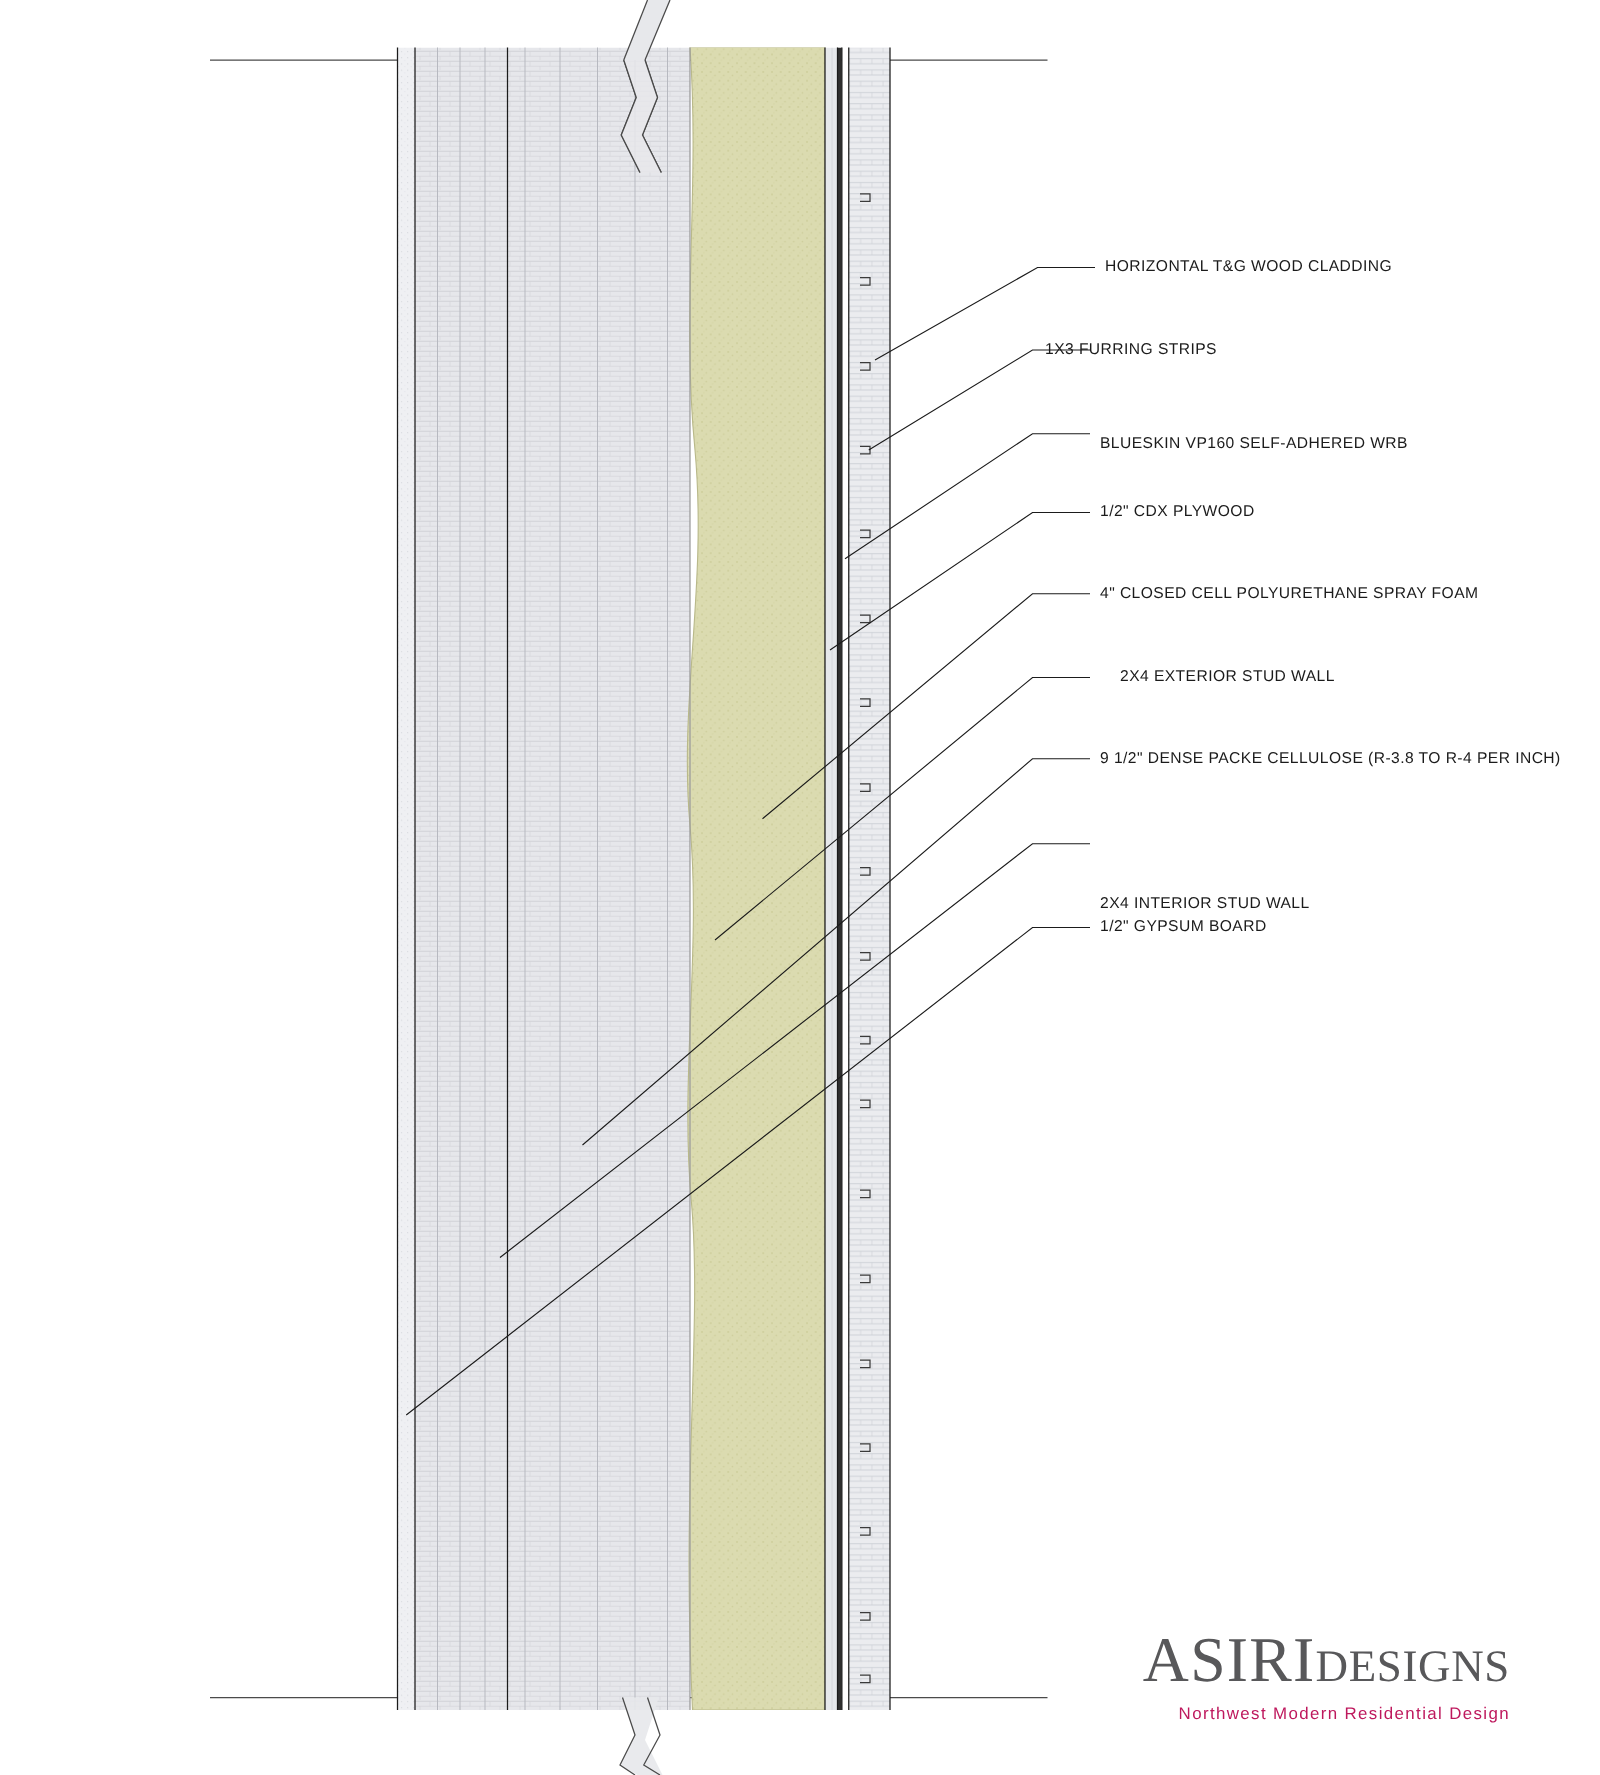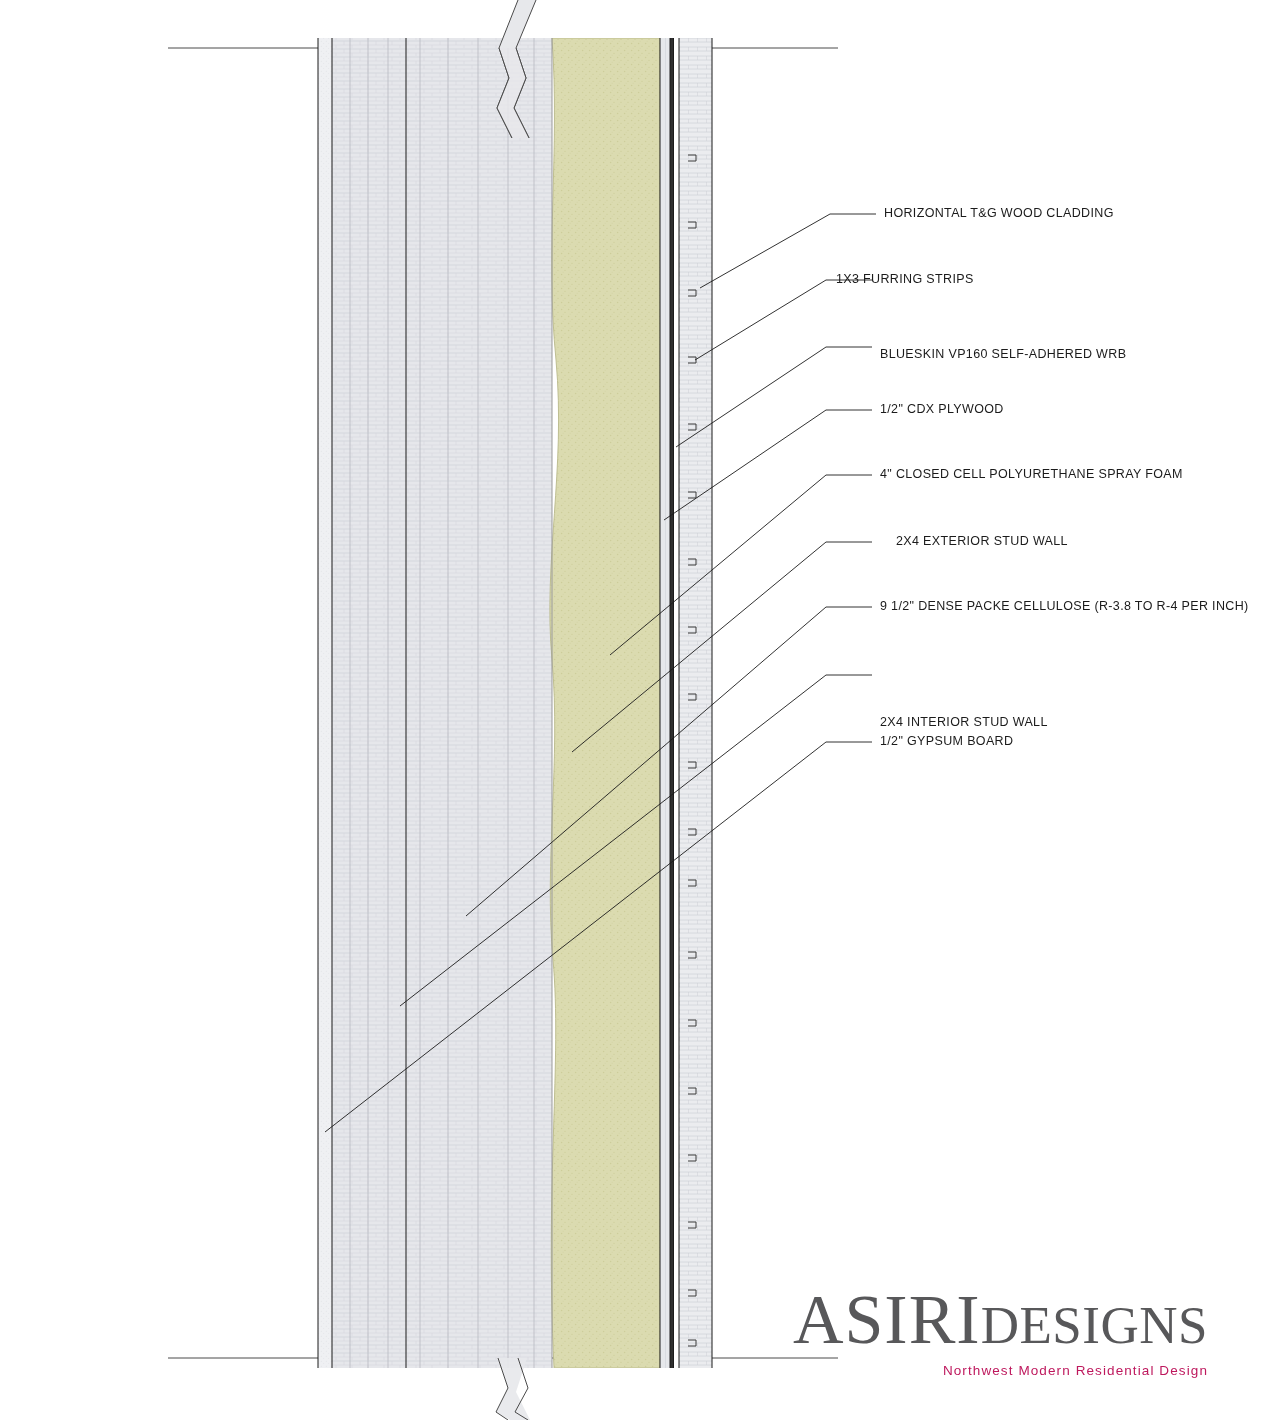--- a/index.html
+++ b/index.html
@@ -41,25 +41,25 @@
     text-align: right;
     color: #6f6f6f;
   }
   #logo-main {
     font-family: "Liberation Serif", serif;
     color: #58585a;
     line-height: 0.95;
     white-space: nowrap;
   }
   #logo-asiri {
-    font-size: 70px;
+    font-size: 51px;
     letter-spacing: 1px;
   }
   #logo-designs {
-    font-size: 53px;
+    font-size: 36px;
     letter-spacing: 0.5px;
   }
   #logo-tagline {
     margin-top: 10px;
     font-family: "Liberation Sans", sans-serif;
     font-size: 13.5px;
     color: #be185d;
     letter-spacing: 1.1px;
     white-space: nowrap;
   }

